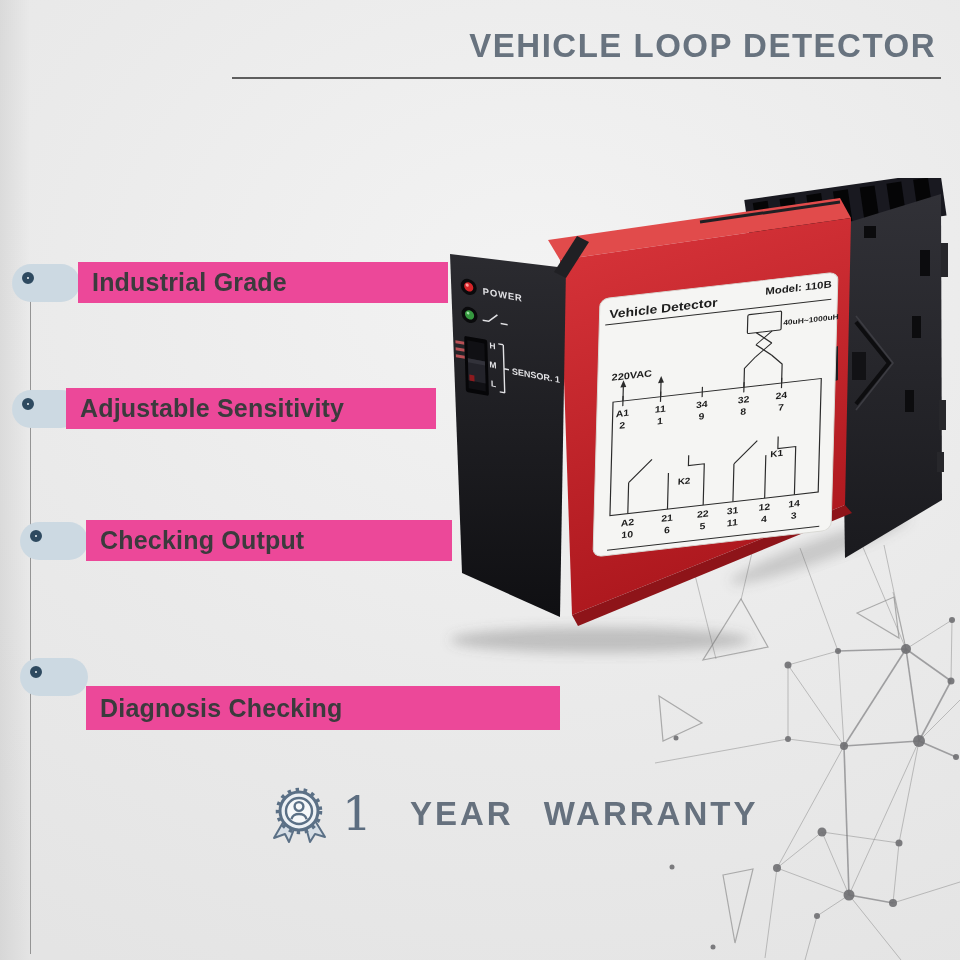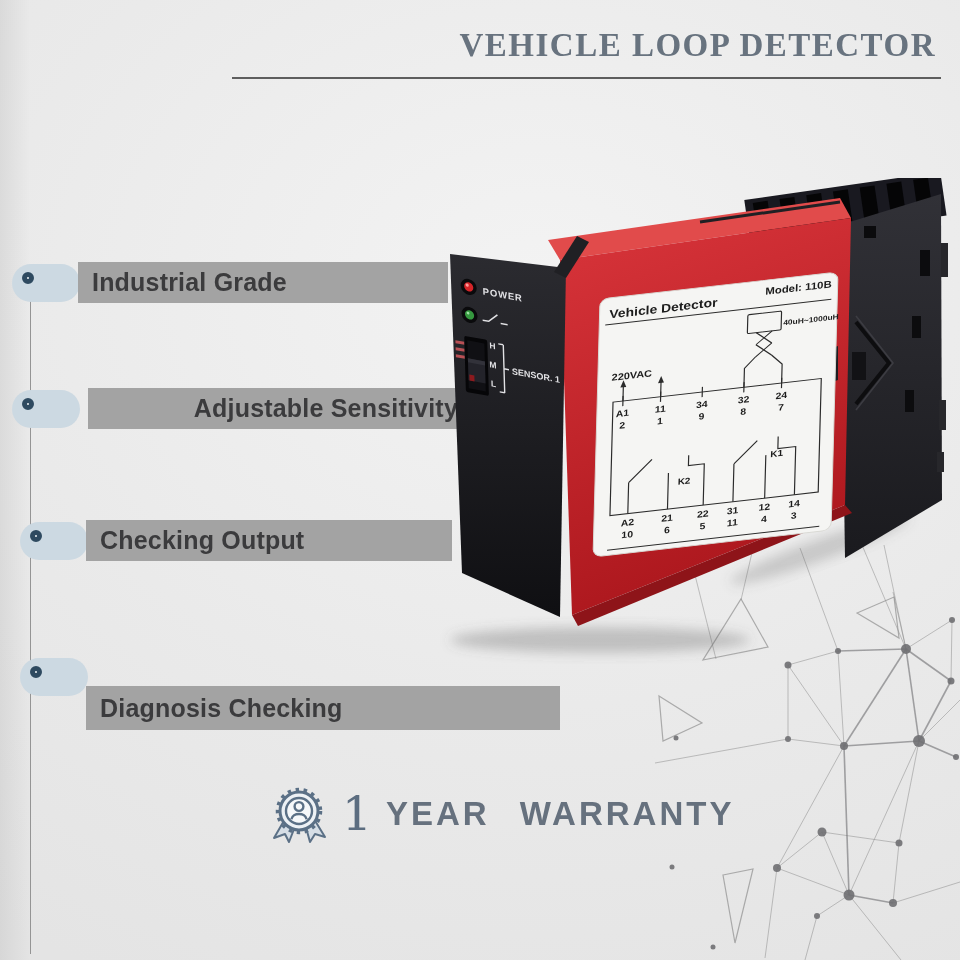--- a/index.html
+++ b/index.html
@@ -5,35 +5,35 @@
   * { margin:0; padding:0; box-sizing:border-box; }
   html,body { width:960px; height:960px; }
   body {
     position:relative; overflow:hidden;
     font-family:"Liberation Sans", sans-serif;
     background: radial-gradient(ellipse 980px 760px at 56% 30%, #f3f3f3 0%, #eaeaea 55%, #e4e4e4 100%);
   }
   .left-shade { position:absolute; left:0; top:0; width:30px; height:100%;
     background:linear-gradient(90deg, rgba(190,190,190,.35), rgba(190,190,190,0)); }
   .page-title { position:absolute; top:27px; right:24px; font-size:33px; font-weight:bold;
-    letter-spacing:1.5px; color:#68737f; white-space:nowrap;font-family:Liberation Serif, serif; }
+    letter-spacing:1.5px; color:#68737f; white-space:nowrap; }
   .title-underline { position:absolute; top:77px; left:232px; width:709px; height:2px; background:#5e5e5e; }
 
   .vline { position:absolute; left:30px; top:290px; width:1px; height:664px; background:#949494; }
-  .feature-bar { position:absolute; height:41px; background:#a3a3a3; display:flex; align-items:center;
+  .feature-bar { position:absolute; height:41px; background:#ec4899; display:flex; align-items:center;
     padding-left:14px; font-size:25px; font-weight:bold; color:#3b3b3d; letter-spacing:.2px; white-space:nowrap; }
   .feature-pill { position:absolute; width:68px; height:38px; border-radius:19px; background:#ccd9e2; }
   .feature-ring { position:absolute; width:12px; height:12px; border:5px solid #2e4a60; border-radius:50%;
     background:#eef2f5; }
 
   .warranty { position:absolute; left:266px; top:779px; display:flex; align-items:center; }
   .warranty-number { font-family:"DejaVu Serif", serif; font-size:47px; color:#5c6d80;
     margin:0 14px 0 10px; line-height:1; }
   .warranty-label { font-size:33px; font-weight:bold; letter-spacing:3px; word-spacing:18px;
-    color:#66717e; white-space:nowrap; padding-top:2px; }
+    color:#66717e; white-space:nowrap; padding-top:2px;margin-left:24px; }
 
   svg text { font-family:"Liberation Sans", sans-serif; }
   .dl-t { font-weight:bold; fill:#1c1c1c; }
   .sp-t { font-weight:bold; fill:#e2e2e5; }
   .dl-line { stroke:#2b2b2b; stroke-width:1.2; fill:none; }
   .px-l { stroke:#8a8a8a; stroke-opacity:.5; stroke-width:1; }
   .px-h { stroke:#77777a; stroke-opacity:.65; stroke-width:1.6; }
   .px-t { stroke:#8f8f8f; stroke-opacity:.7; stroke-width:1.2; fill:none; }
   .px-n { fill:#6f6f72; fill-opacity:.9; }
 </style>
@@ -47,21 +47,21 @@
 
 <div class="vline"></div>
 
 <div class="feature-pill" style="left:12px;top:264px;"></div>
 <div class="feature-bar" style="left:78px;top:262px;width:370px;">
   <span>Industrial Grade</span>
 </div>
 <div class="feature-ring" style="left:22px;top:272px;"></div>
 
 <div class="feature-pill" style="left:12px;top:390px;"></div>
-<div class="feature-bar" style="left:88px;top:388px;width:370px;justify-content:flex-end;">
+<div class="feature-bar" style="left:66px;top:388px;width:370px;">
   <span>Adjustable Sensitivity</span>
 </div>
 <div class="feature-ring" style="left:22px;top:398px;"></div>
 
 <div class="feature-pill" style="left:20px;top:522px;"></div>
 <div class="feature-bar" style="left:86px;top:520px;width:366px;">
   <span>Checking Output</span>
 </div>
 <div class="feature-ring" style="left:30px;top:530px;"></div>
 

